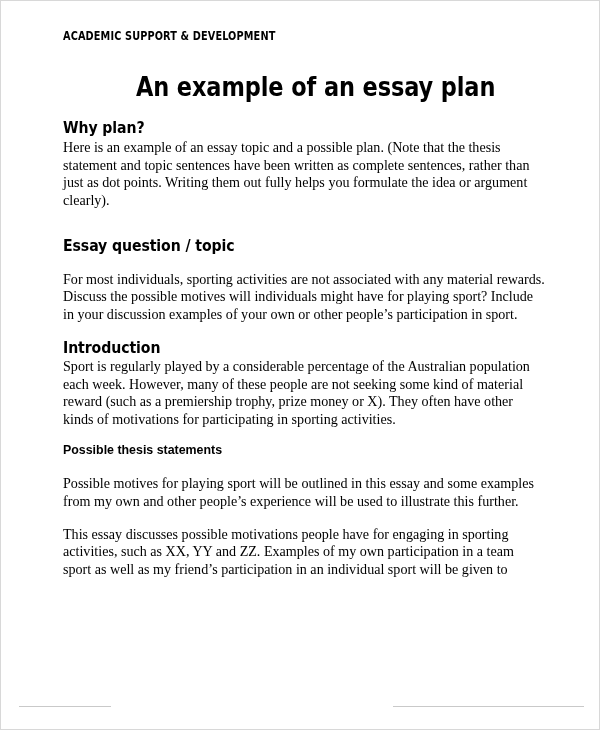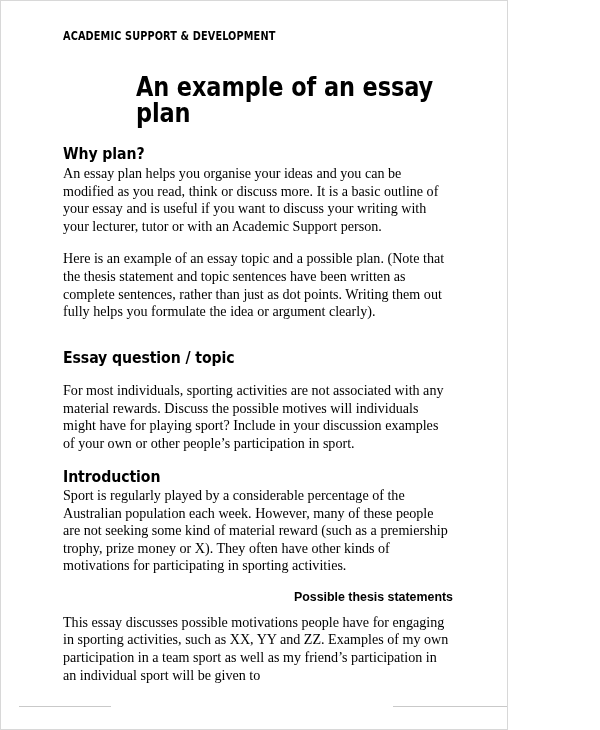--- a/index.html
+++ b/index.html
@@ -4,21 +4,21 @@
 <title>An example of an essay plan</title>
 <style>
   html, body {
     margin: 0;
     padding: 0;
     background: #ffffff;
   }
 
   .page {
     position: relative;
-    width: 508px;
+    width: 600px;
     height: 730px;
     background: #ffffff;
     border: 1px solid #d8d8d8;
     box-sizing: border-box;
     overflow: hidden;
     font-family: "Liberation Serif", "DejaVu Serif", serif;
     color: #000000;
   }
 
   .page-inner {
@@ -83,23 +83,22 @@
   .indent {
     margin-left: 38px;
   }
 
   
   .sub-head {
     font-family: "Liberation Sans", "DejaVu Sans", sans-serif;
     font-weight: bold;
     font-size: 12.4px;
     line-height: 1.2;
-    margin: 0 0 9px 0;
+    margin: 0 0 17px 0;
     color: #000000;
-    text-align: right;
   }
 
   
   .gap-q   { height: 13px; }
 
   
   .fold {
     position: absolute;
     height: 1px;
     background: #c9c9c9;
@@ -113,38 +112,38 @@
 
 <div class="page">
   <div class="page-inner">
 
     <div class="cond org-line">ACADEMIC SUPPORT &amp; DEVELOPMENT</div>
 
     <div class="cond doc-title">An example of an essay plan</div>
 
     <div class="cond sec-head">Why plan?</div>
 
-    <p class="body">An essay plan helps you organise your ideas and you can be modified as you read, think or discuss more. It is a basic outline of your essay and is useful if you want to discuss your writing with your lecturer, tutor or with an Academic Support person.</p>
 
     <p class="body">Here is an example of an essay topic and a possible plan. (Note that the thesis statement and topic sentences have been written as complete sentences, rather than just as dot points. Writing them out fully helps you formulate the idea or argument clearly).</p>
 
     <div class="gap-q"></div>
 
     <div class="cond sec-head">Essay question / topic</div>
 
     <div class="gap-q"></div>
 
     <p class="body indent">For most individuals, sporting activities are not associated with any material rewards.  Discuss the possible motives will individuals might have for playing sport?  Include in your discussion examples of your own or other people’s participation in sport.</p>
 
     <div class="cond sec-head tight">Introduction</div>
 
     <p class="body indent">Sport is regularly played by a considerable percentage of the Australian population each week. However, many of these people are not seeking some kind of material reward (such as a premiership trophy, prize money or X).  They often have other kinds of motivations for participating in sporting activities.</p>
 
     <div class="sub-head indent">Possible thesis statements</div>
 
+    <p class="body indent">Possible motives for playing sport will be outlined in this essay and some examples from my own and other people’s experience will be used to illustrate this further.</p>
 
 
     <p class="body indent last">This essay discusses possible motivations people have for engaging in sporting activities, such as XX, YY and ZZ. Examples of my own participation in a team sport as well as my friend’s participation in an individual sport will be given to</p>
 
   </div>
 
   <div class="fold fold-left"></div>
   <div class="fold fold-right"></div>
 </div>
 

